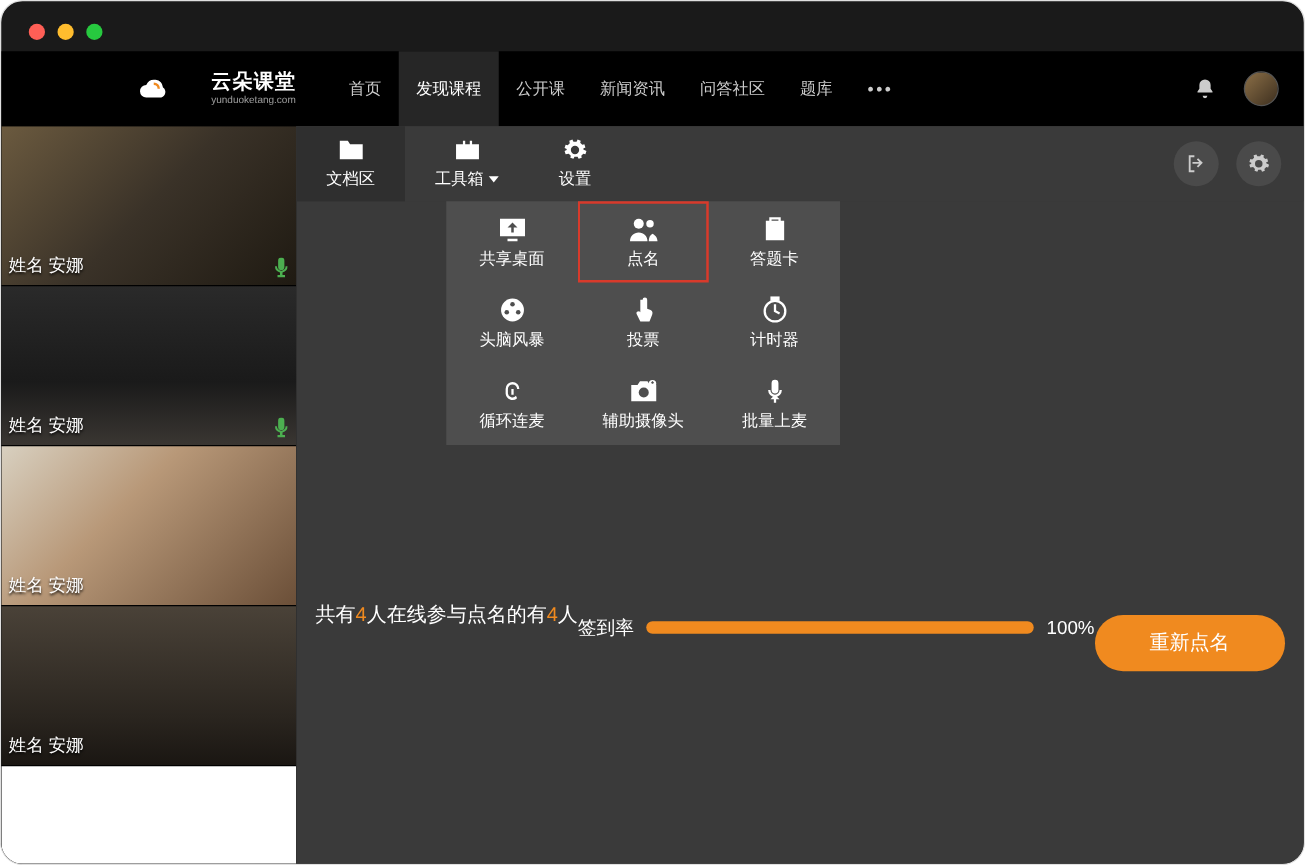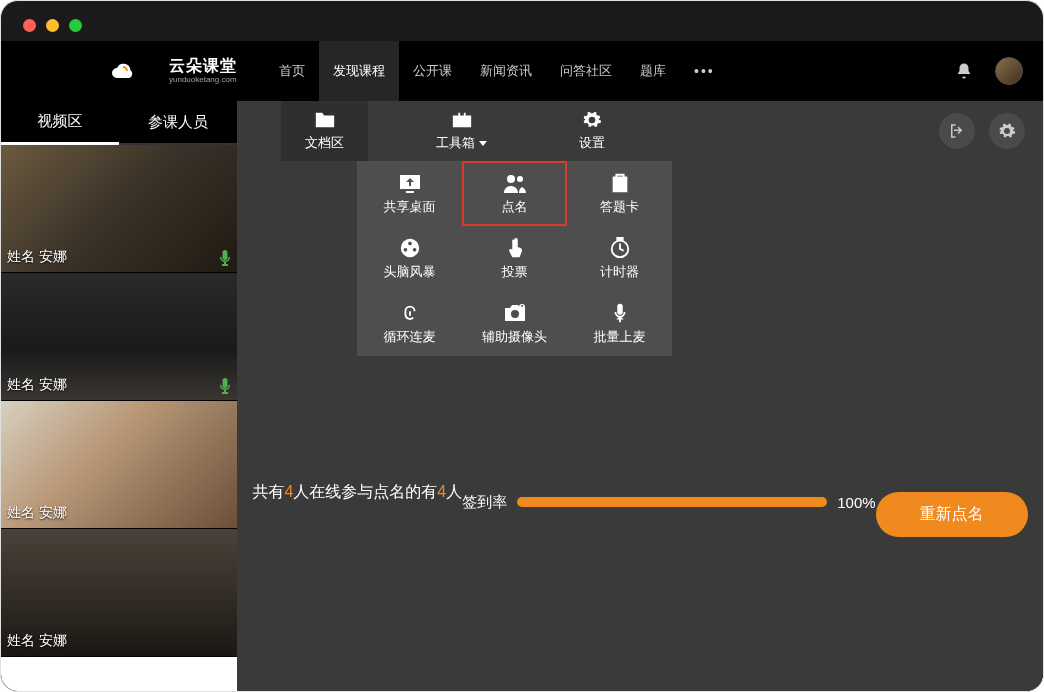--- a/index.html
+++ b/index.html
@@ -32,21 +32,21 @@
 .ph1 { background:linear-gradient(135deg,#6b5a3f 0%,#3a3228 50%,#1f1a12 100%); }
 .ph2 { background:linear-gradient(180deg,#2a2a2a 0%,#1a1a1a 60%,#3a3632 100%); }
 .ph3 { background:linear-gradient(135deg,#d8d0c0 0%,#b89878 40%,#6b4f38 100%); }
 .ph4 { background:linear-gradient(180deg,#4a4238 0%,#2a251f 70%,#1a1612 100%); }
 .ph5 { background:#fff; }
 .name-tag { position:absolute; left:6px; bottom:6px; color:#fff; font-size:14px; text-shadow:0 1px 2px rgba(0,0,0,.9); }
 .mic-ind { position:absolute; right:6px; bottom:6px; width:12px; height:16px; }
 .mic-ind svg { fill:#4caf50; }
 .right-col { flex:1; background:#3a3a3a; display:flex; flex-direction:column; position:relative; }
 .toolbar { height:60px; display:flex; align-items:stretch; background:#3a3a3a; }
-.tool-tab { display:flex; flex-direction:column; align-items:center; justify-content:center; padding:0 24px; color:#fff; font-size:14px; cursor:pointer; gap:4px;margin-left:44px; }
+.tool-tab { display:flex; flex-direction:column; align-items:center; justify-content:center; padding:0 24px; color:#fff; font-size:14px; cursor:pointer; gap:4px; }
 .tool-tab svg { width:22px; height:20px; fill:#fff; }
 .tool-tab.dark { background:#2f2f2f; }
 .tool-tab .lbl { font-size:13px; }
 .tool-tab .caret { display:inline-block; width:0; height:0; border-left:4px solid transparent; border-right:4px solid transparent; border-top:5px solid #fff; margin-left:4px; vertical-align:middle; }
 .toolbar-right { margin-left:auto; display:flex; align-items:center; gap:14px; padding-right:18px; }
 .circ-btn { width:36px; height:36px; border-radius:50%; background:#4a4a4a; display:flex; align-items:center; justify-content:center; cursor:pointer; }
 .circ-btn svg { width:18px; height:18px; fill:#ccc; }
 .dropdown-panel { position:absolute; top:60px; left:120px; background:#4e4e4e; display:grid; grid-template-columns:repeat(3,105px); z-index:10; }
 .dd-item { display:flex; flex-direction:column; align-items:center; justify-content:center; height:65px; color:#fff; font-size:13px; cursor:pointer; gap:4px; }
 .dd-item svg { width:24px; height:22px; fill:#fff; }
@@ -91,24 +91,20 @@
     <div class="top-right">
       <svg class="bell-icon" viewBox="0 0 24 24">
           <path fill="#ccc" d="M12 2a6 6 0 0 0-6 6v4l-2 3v1h16v-1l-2-3V8a6 6 0 0 0-6-6zm0 20a2.5 2.5 0 0 0 2.5-2.5h-5A2.5 2.5 0 0 0 12 22z"></path>
         </svg>
       <div class="avatar"></div>
     </div>
   </div>
 
   <div class="body-row">
     <div class="left-col">
-      <div class="left-tabs">
-        <div class="left-tab active">视频区</div>
-        <div class="left-tab">参课人员</div>
-      </div>
       <div class="video-list">
         <div class="video-tile">
           <div class="ph ph1"></div>
           <span class="name-tag"><span>姓名</span> <span>安娜</span></span>
           <span class="mic-ind"><svg viewBox="0 0 12 16">
                 <path d="M6 0a2.5 2.5 0 0 0-2.5 2.5v5a2.5 2.5 0 0 0 5 0v-5A2.5 2.5 0 0 0 6 0zM1 7a5 5 0 0 0 4 4.9V14H3v2h6v-2H7v-2.1A5 5 0 0 0 11 7H9.5a3.5 3.5 0 0 1-7 0H1z"></path>
               </svg></span>
         </div>
         <div class="video-tile">
           <div class="ph ph2"></div>

